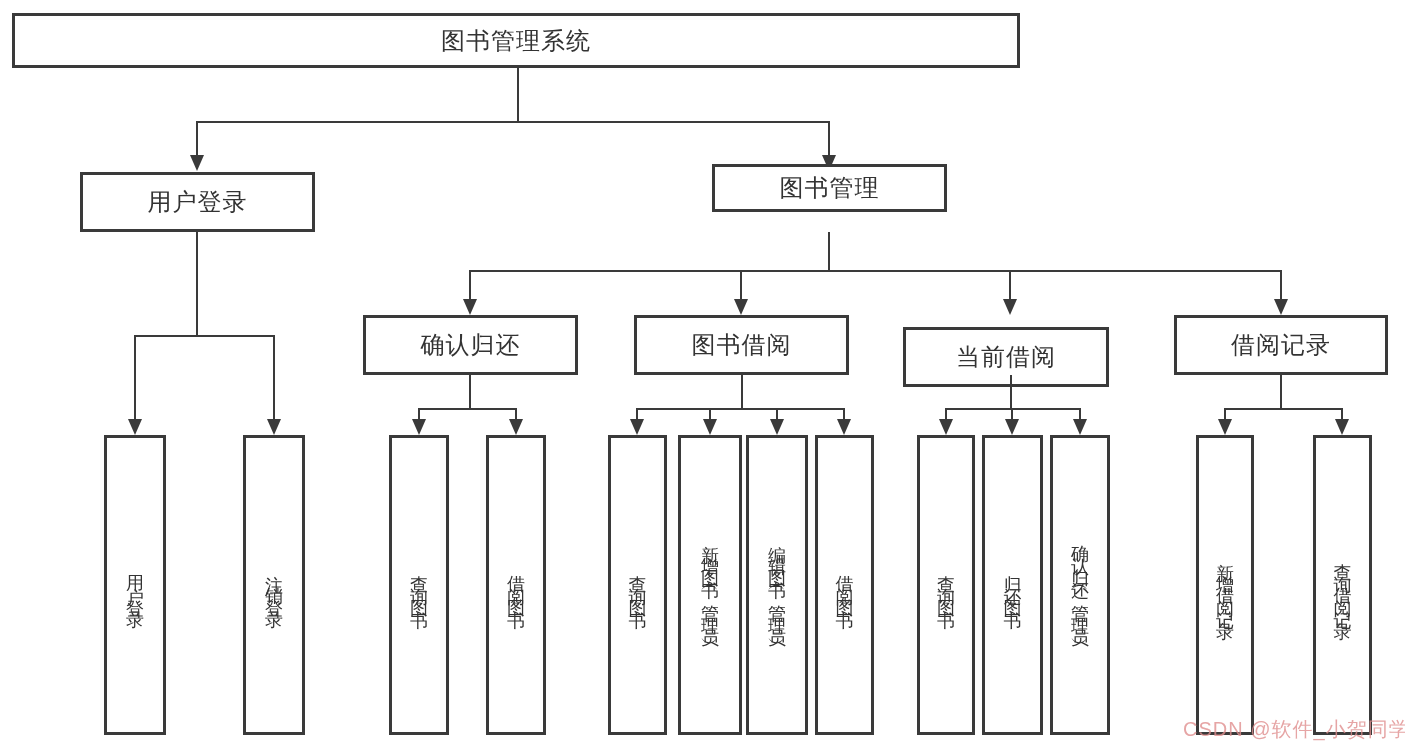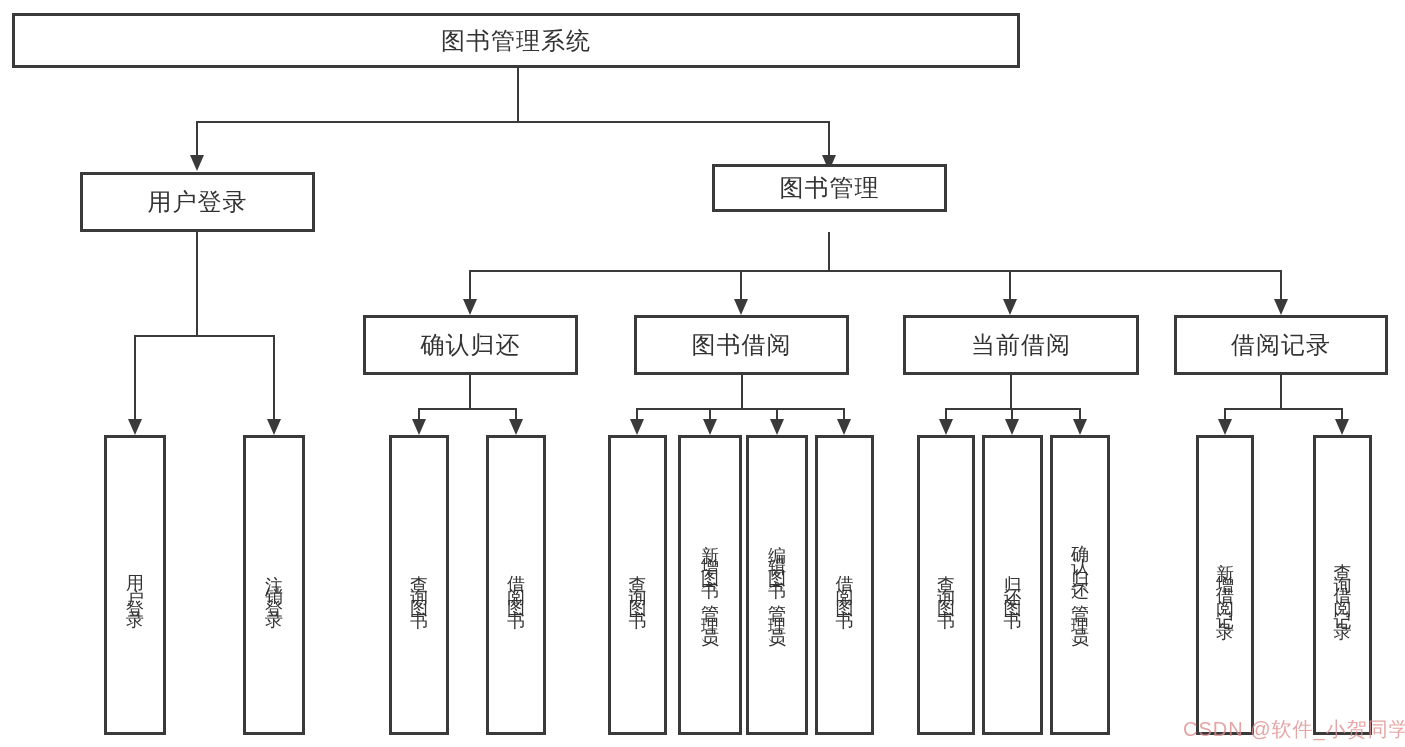--- a/index.html
+++ b/index.html
@@ -79,21 +79,21 @@
   <div class="ah" style="left:1003px;top:299px;"></div>
   <div class="v" style="left:1280px;top:270px;height:30px;"></div>
   <div class="ah" style="left:1274px;top:299px;"></div>
 
   <div class="node" style="left:363px;top:315px;width:215px;height:60px;">
     <span>确认归还</span>
   </div>
   <div class="node" style="left:634px;top:315px;width:215px;height:60px;">
     <span>图书借阅</span>
   </div>
-  <div class="node" style="left:903px;top:315px;width:236px;height:60px;align-items:center;">
+  <div class="node" style="left:903px;top:327px;width:206px;height:60px;align-items:center;">
     <span>当前借阅</span>
   </div>
   <div class="node" style="left:1174px;top:315px;width:214px;height:60px;font-family:Liberation Mono, monospace;">
     <span>借阅记录</span>
   </div>
 
   <div class="v" style="left:469px;top:375px;height:33px;"></div>
   <div class="h" style="left:418px;top:408px;width:99px;"></div>
   <div class="v" style="left:418px;top:408px;height:13px;"></div>
   <div class="ah" style="left:412px;top:419px;"></div>

